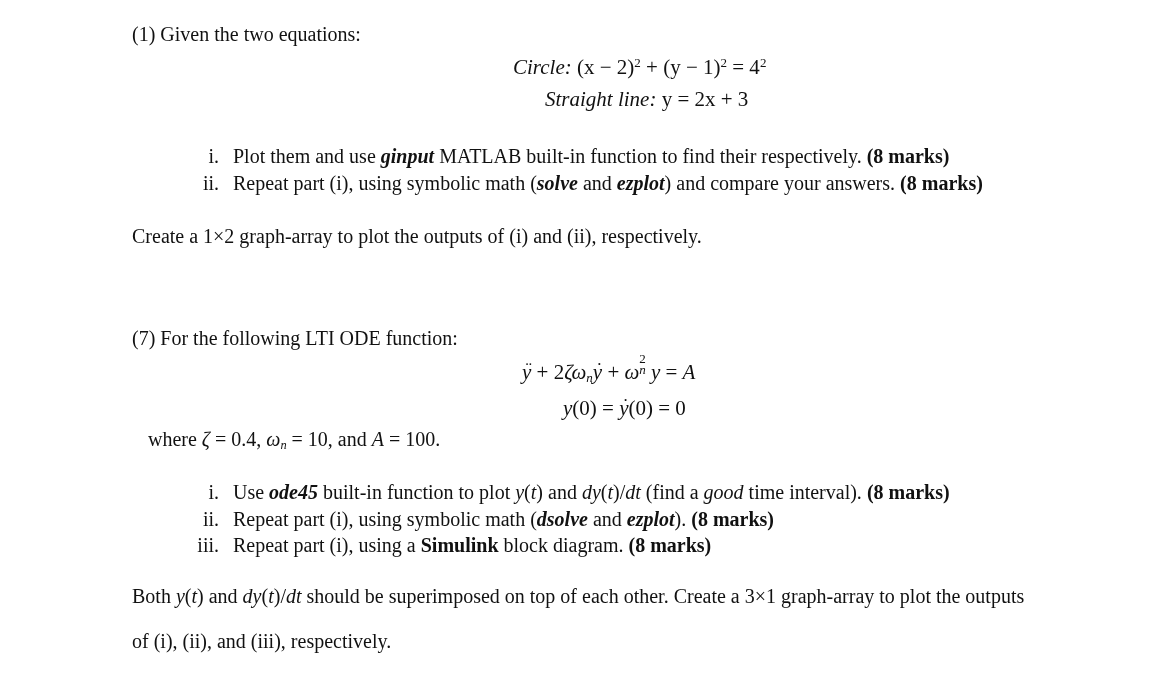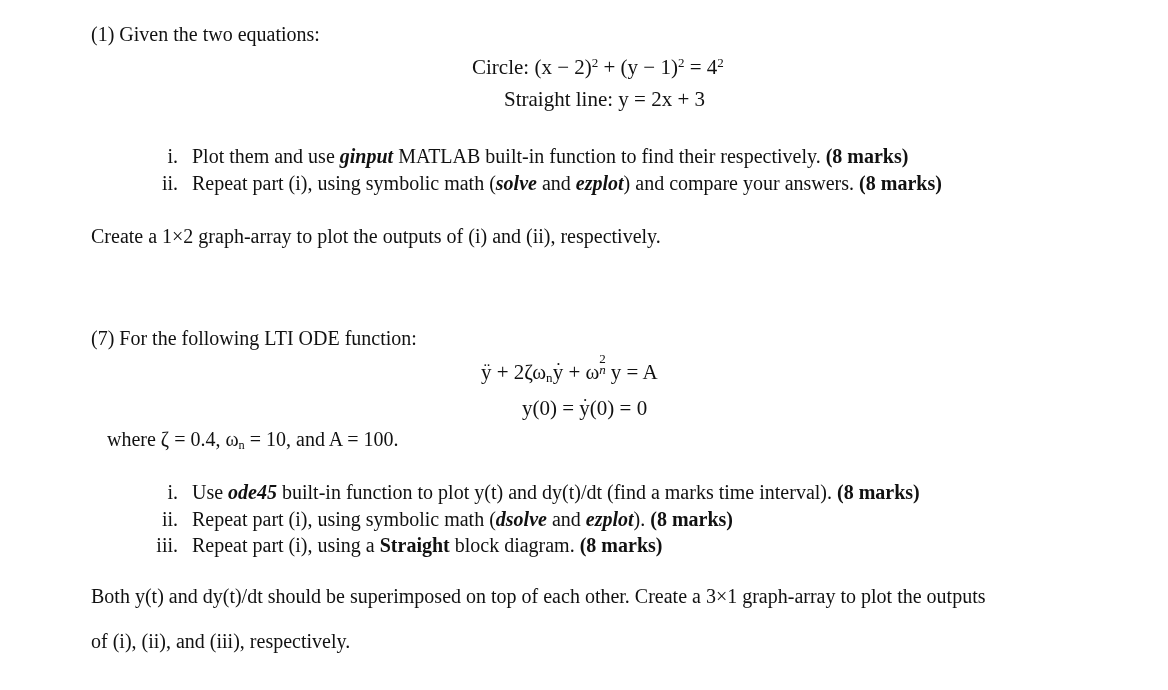--- a/index.html
+++ b/index.html
@@ -1,22 +1,22 @@
 <!DOCTYPE html>
 <html><head>
   <meta charset="utf-8">
   <style>
     html, body { margin: 0; padding: 0; background: #ffffff; }
     body {
       width: 1168px; height: 690px; position: relative; overflow: hidden;
       font-family: "Liberation Serif", "DejaVu Serif", serif;
       color: #111111; font-size: 20px;
     }
-    .abs { position: absolute; white-space: nowrap; line-height: 1; }
-    .it { }
+    .abs { position: absolute; white-space: nowrap; line-height: 1; margin-left: 41px; }
+    .it { font-style: italic; }
     .b { font-weight: bold; }
     .bi { font-weight: bold; font-style: italic; }
     .eq { font-size: 21px; }
     sup { font-size: 0.62em; vertical-align: 0.55em; line-height: 0; }
     sub { font-size: 0.62em; vertical-align: -0.25em; line-height: 0; }
     .subsup { display: inline-block; position: relative; width: 0.55em; height: 1em; vertical-align: baseline; }
     .subsup .s1 { position: absolute; top: -0.45em; left: 0; font-size: 0.62em; }
     .subsup .s2 { position: absolute; top: 0.42em; left: 0; font-size: 0.62em; font-style: italic; }
     .dot { position: relative; display: inline-block; }
     .dot::before { content: ""; position: absolute; left: 50%; top: -0.05em; transform: translateX(-40%); font-size: 0.9em; }
@@ -57,27 +57,27 @@
 
 <div class="abs eq" style="left:522px; top:398px;text-align:center;">
   <span class="it">y</span><span>(0) = </span><span class="it dot dot1">y</span><span>(0) = 0</span>
 </div>
 
 <div class="abs" style="left:107px; top:429px;">
   <span>where </span><span class="it">ζ</span><span> = 0.4, </span><span class="it">ω</span><sub class="it">n</sub><span> = 10, and </span><span class="it">A</span><span> = 100.</span>
 </div>
 
 <div class="abs" style="left:148px; top:482px;">
-  <span class="num">i.</span><span>Use </span><span class="bi">ode45</span><span> built-in function to plot </span><span class="it">y</span>(<span class="it">t</span>)<span> and </span><span class="it">dy</span>(<span class="it">t</span>)/<span class="it">dt</span><span> (find a </span><span class="it">marks</span><span> time interval). </span><span class="b">(8 marks)</span>
+  <span class="num">i.</span><span>Use </span><span class="bi">ode45</span><span> built-in function to plot </span><span class="it">y</span>(<span class="it">t</span>)<span> and </span><span class="it">dy</span>(<span class="it">t</span>)/<span class="it">dt</span><span> (find a </span><span class="it">good</span><span> time interval). </span><span class="b">(8 marks)</span>
 </div>
 
 <div class="abs" style="left:148px; top:509px;">
   <span class="num">ii.</span><span>Repeat part (i), using symbolic math (</span><span class="bi">dsolve</span><span> and </span><span class="bi">ezplot</span><span>). </span><span class="b">(8 marks)</span>
 </div>
 
 <div class="abs" style="left:148px; top:535px;">
-  <span class="num">iii.</span><span>Repeat part (i), using a </span><span class="b">Straight</span><span> block diagram. </span><span class="b">(8 marks)</span>
+  <span class="num">iii.</span><span>Repeat part (i), using a </span><span class="b">Simulink</span><span> block diagram. </span><span class="b">(8 marks)</span>
 </div>
 
 <div class="abs" style="left:91px; top:586px;">
   <span>Both </span><span class="it">y</span>(<span class="it">t</span>)<span> and </span><span class="it">dy</span>(<span class="it">t</span>)/<span class="it">dt</span><span> should be superimposed on top of each other. Create a 3×1 graph-array to plot the outputs</span>
 </div>
 <div class="abs" style="left:91px; top:631px;">of (i), (ii), and (iii), respectively.</div>
 
 </body></html>

